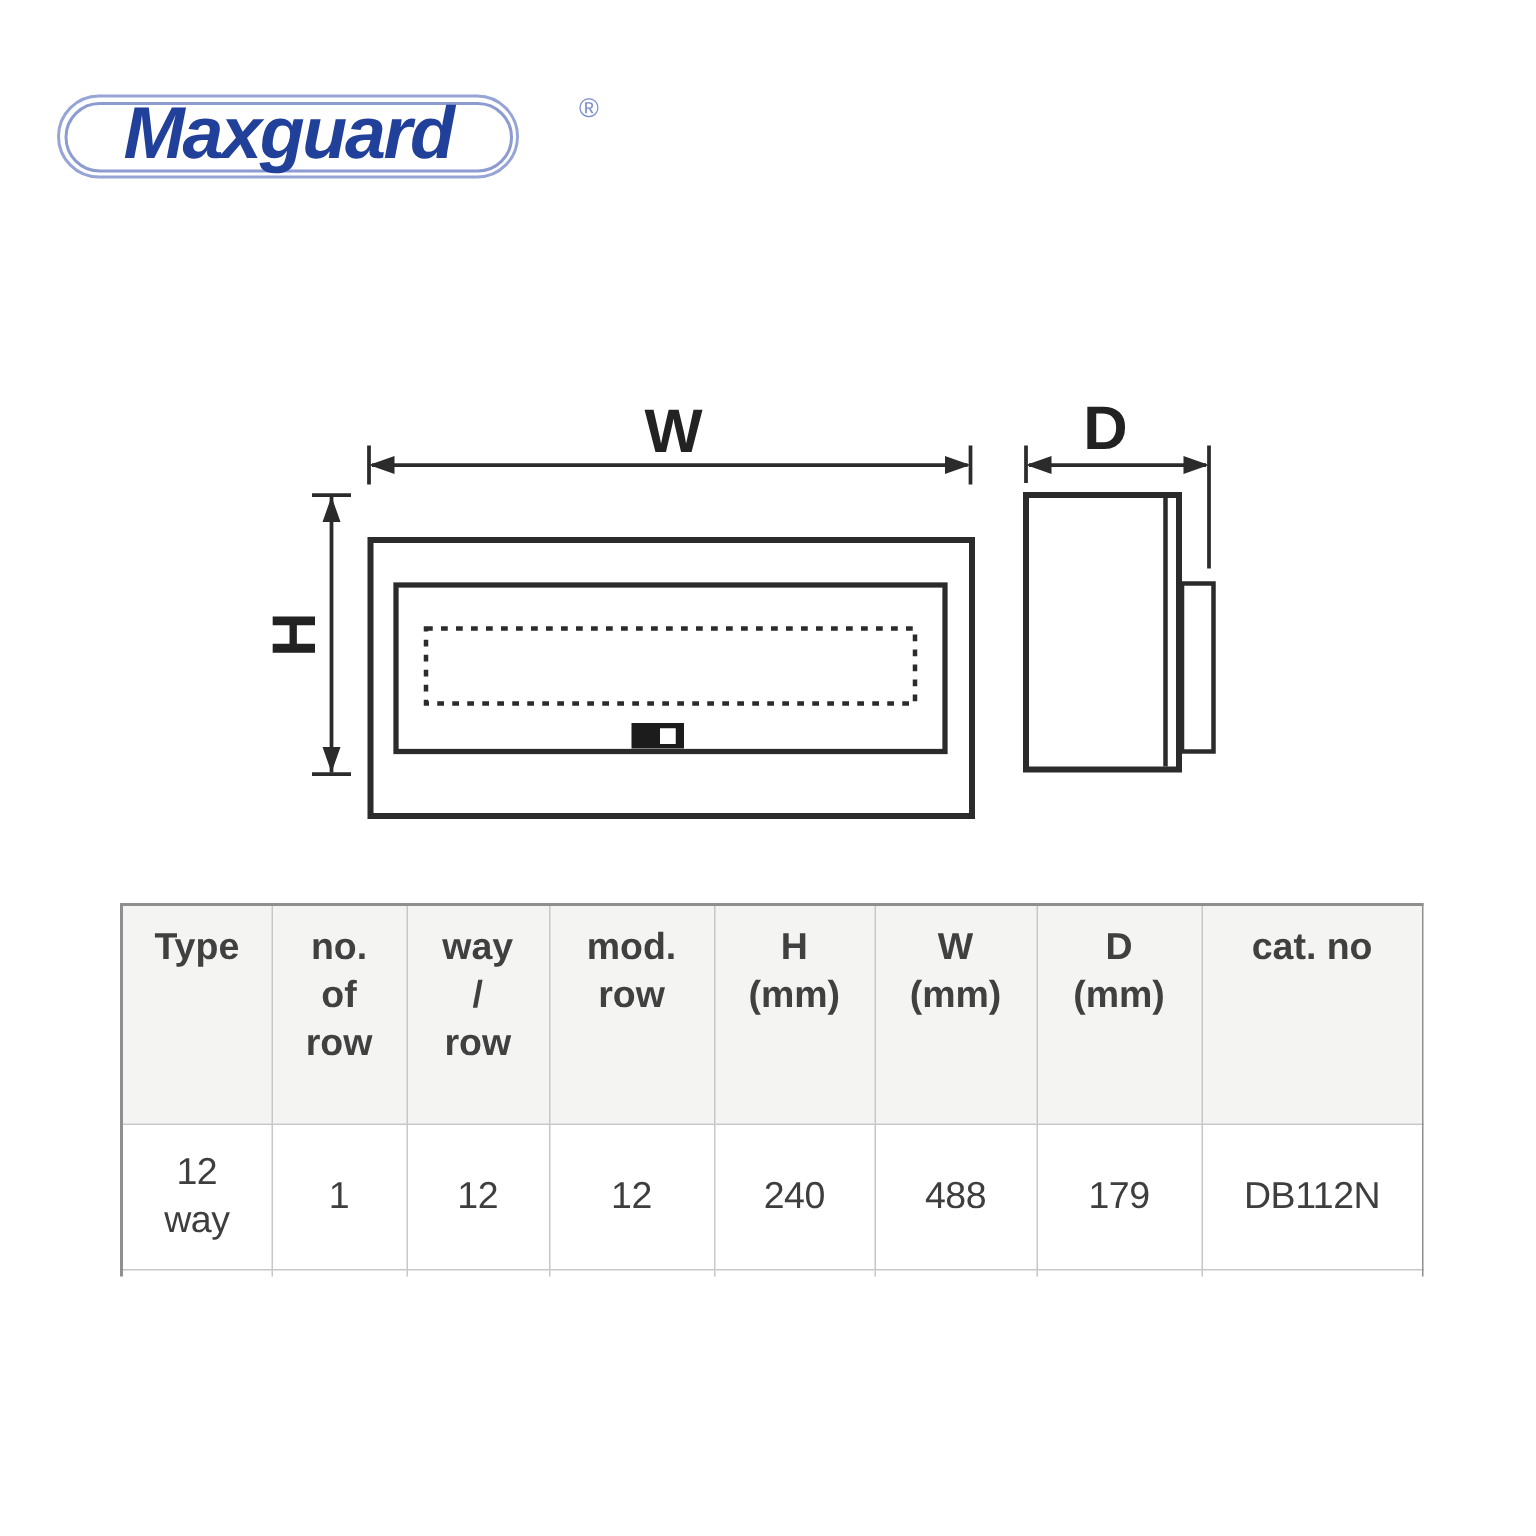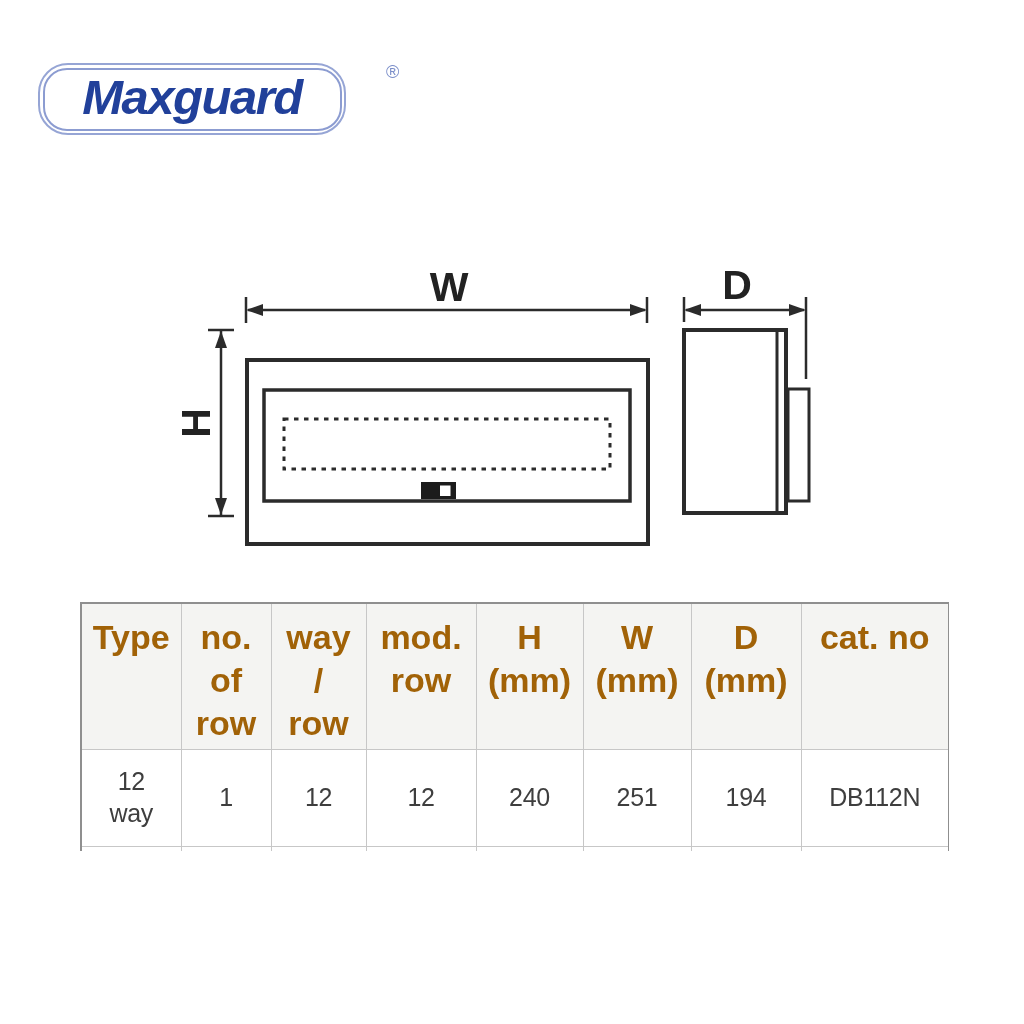--- a/index.html
+++ b/index.html
@@ -3,21 +3,21 @@
 <meta charset="utf-8">
 <style>
   html, body { margin:0; padding:0; }
   body {
     width:1024px; height:1024px; position:relative;
     background:#ffffff; overflow:hidden;
     font-family:"Liberation Sans", sans-serif;
   }
 
   
-  .logo-wrap { position:absolute; left:38px; top:63px; width:308px; height:72px;text-decoration:underline; }
+  .logo-wrap { position:absolute; left:38px; top:63px; width:308px; height:56px;text-decoration:underline; }
   .logo-outer {
     position:absolute; inset:0; border:2.5px solid #96a5d5; border-radius:30px;
     background:#fff;
   }
   .logo-inner {
     position:absolute; inset:4.5px; border:2.5px solid #8c9cd1; border-radius:24px;
     display:flex; align-items:center; justify-content:center;
   }
   .logo-text {
     font-size:49px; font-weight:bold; font-style:italic; color:#21409a;
@@ -35,21 +35,21 @@
   }
   table.spec {
     border-collapse:collapse; table-layout:fixed; width:868px;
     font-family:"Liberation Sans", sans-serif;
   }
   table.spec { border:2px solid #8f8f8f; }
   table.spec th, table.spec td {
     border:1px solid #c7c7c7; text-align:center; white-space:pre-line;
   }
   table.spec th {
-    background:#f4f4f2; color:#a16207; font-size:34px; font-weight:bold;
+    background:#f4f4f2; color:#404040; font-size:25px; font-weight:bold;
     vertical-align:top; padding-top:12px; line-height:1.27; height:146px;
     box-sizing:border-box;
   }
   table.spec td {
     color:#3e3e3e; font-size:25px; font-weight:normal; vertical-align:middle;
     height:97px; line-height:1.25; box-sizing:border-box; letter-spacing:-0.3px;
   }
   table.spec tr.partial td { height:40px; }
 </style>
 </head>
@@ -140,22 +140,22 @@
 (mm)</th>
       <th>cat. no</th>
     </tr>
     <tr>
       <td>12
 way</td>
       <td>1</td>
       <td>12</td>
       <td>12</td>
       <td>240</td>
-      <td>251</td>
-      <td>194</td>
+      <td>488</td>
+      <td>179</td>
       <td>DB112N</td>
     </tr>
     <tr class="partial">
       <td></td>
           <td></td>
       <td></td>
           <td></td>
       <td></td>
           <td></td>
       <td></td>

